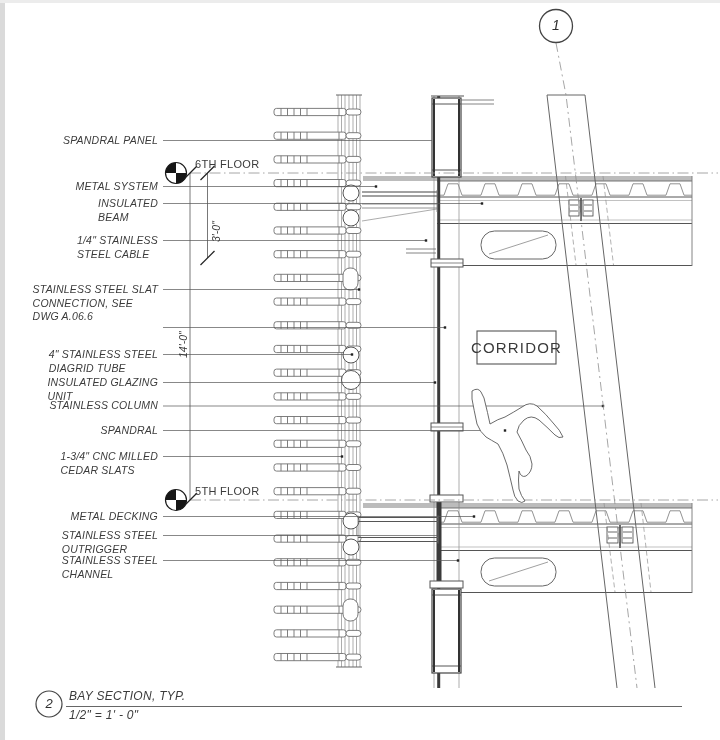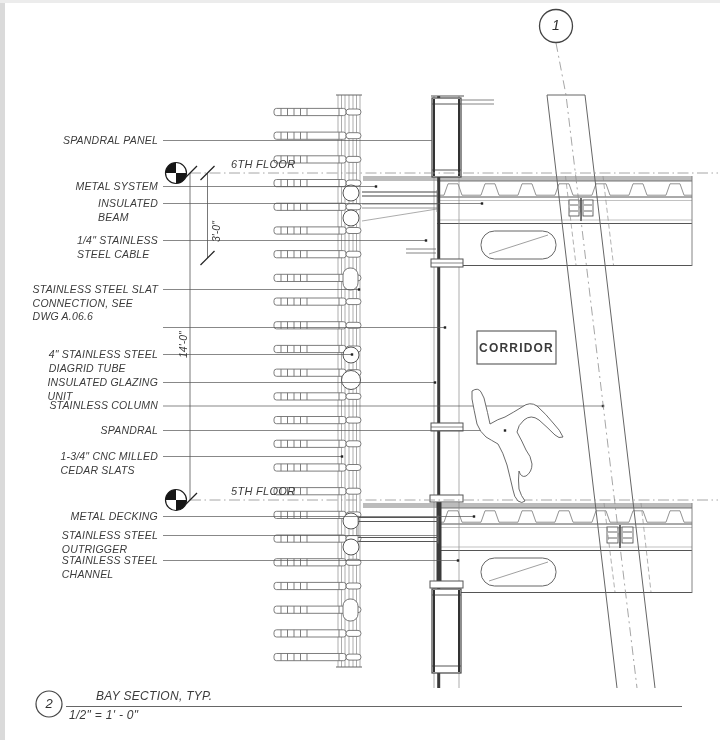--- a/index.html
+++ b/index.html
@@ -8,37 +8,37 @@
     font-family:"Liberation Sans",sans-serif;overflow:hidden;color:#3b3b3b;
   }
   .edge-left{position:absolute;left:0;top:0;width:5px;height:740px;background:#dadada;}
   .edge-top{position:absolute;left:0;top:0;width:720px;height:3px;background:#ececec;}
   svg.draw{position:absolute;left:0;top:0;}
   .callout{
     position:absolute;right:562px;font-size:10.5px;line-height:13.5px;
     font-style:italic;letter-spacing:.2px;white-space:pre-line;color:#3b3b3b;
   }
   .level{
-    position:absolute;left:195px;font-size:11px;font-style:italic;letter-spacing:.3px;color:#3b3b3b;margin-left:36px;
+    position:absolute;left:195px;font-size:11px;letter-spacing:.3px;color:#3b3b3b;
   }
   .dim{
     position:absolute;font-size:10.5px;font-style:italic;color:#3b3b3b;white-space:nowrap;
     transform:rotate(-90deg);transform-origin:0 0;
   }
   .room-box{
     position:absolute;left:477px;top:331px;width:79px;height:33px;
     display:flex;align-items:center;justify-content:center;
-    font-size:12px;letter-spacing:1.2px;color:#3a3a3a;font-weight:bold;
+    font-size:15px;letter-spacing:1.2px;color:#3a3a3a;
   }
   .marker-num{
     position:absolute;text-align:center;font-style:italic;color:#2f2f2f;
   }
   .marker-num.top{left:548px;top:17px;width:16px;font-size:14px;}
   .marker-num.bottom{left:41px;top:696px;width:16px;font-size:13px;}
-  .tb-title{position:absolute;left:69px;top:689px;font-size:12px;font-style:italic;letter-spacing:.3px;margin-left:27px;}
+  .tb-title{position:absolute;left:69px;top:689px;font-size:12px;font-style:italic;letter-spacing:.3px;}
   .tb-scale{position:absolute;left:69px;top:708px;font-size:12px;font-style:italic;letter-spacing:.3px;}
 </style>
 </head>
 <body>
 
 <div class="canvas">
   <div class="edge-left"></div>
   <div class="edge-top"></div>
 
   <svg class="draw" width="720" height="740" viewBox="0 0 720 740">

